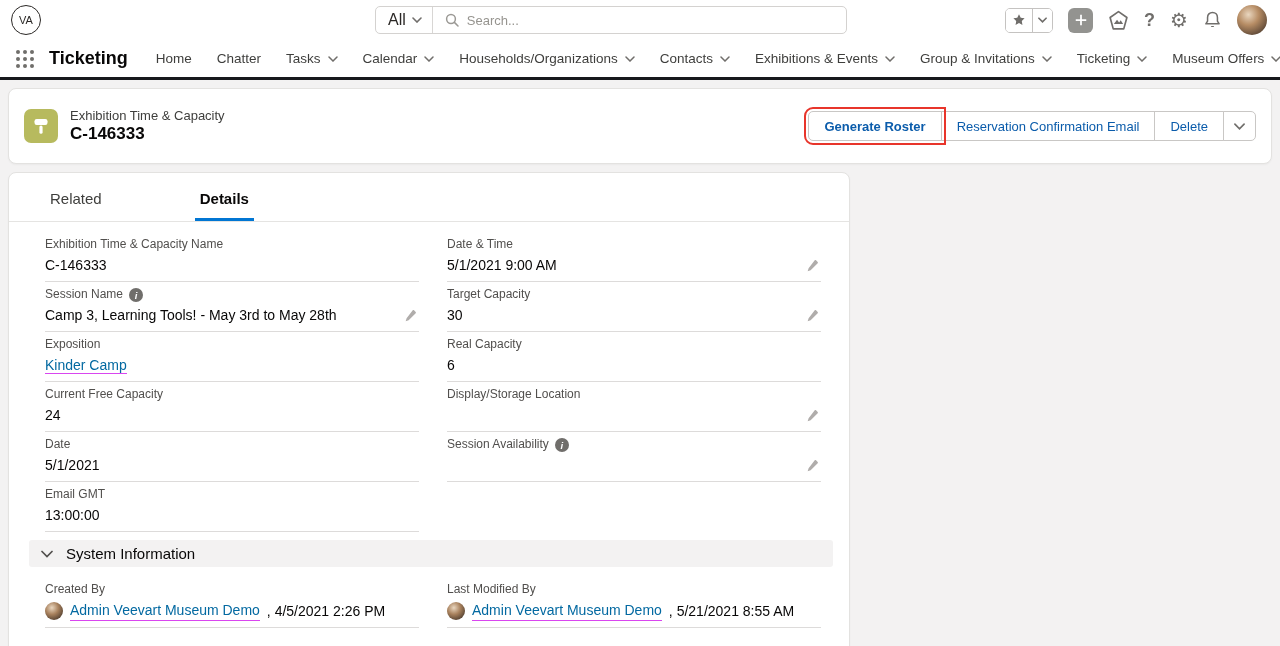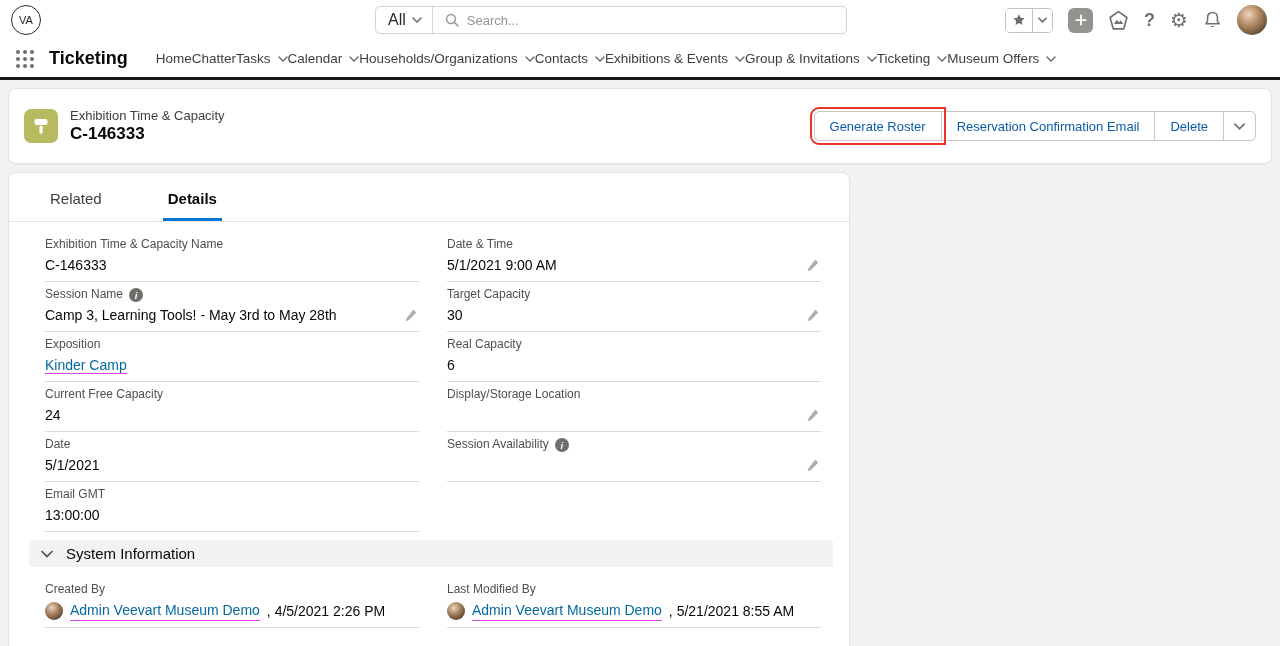--- a/index.html
+++ b/index.html
@@ -29,45 +29,45 @@
   .help-q { font-size:18px; font-weight:700; color:#706e6b; }
   .gear-g { font-family:"DejaVu Sans",sans-serif; font-size:20px; line-height:20px; color:#706e6b; }
   .avatar { width:30px; height:30px; border-radius:50%;
           background:radial-gradient(circle at 38% 32%, #e9d6bf 0%, #b68c64 38%, #6d543f 72%, #33281e 100%); cursor:pointer; }
 
   
   .app-nav { height:40px; background:#fff; border-bottom:3px solid #17181c; display:flex; align-items:center; padding-left:16px; }
   .waffle { display:grid; grid-template-columns:repeat(3,4px); grid-auto-rows:4px; gap:3px; cursor:pointer; margin-top:1px; }
   .waffle i { width:4px; height:4px; border-radius:50%; background:#706e6b; }
   .app-name { font-size:18px; font-weight:700; color:#080707; margin:0 28px 0 15px; }
-  .nav-tabs { display:flex; align-items:center; font-size:13.5px; color:#3e3e3c; white-space:nowrap; }
+  .nav-tabs { display:flex; align-items:center; gap:25px; font-size:13.5px; color:#3e3e3c; white-space:nowrap; }
   .nav-tab { display:flex; align-items:center; gap:7px; cursor:pointer; }
   .chev { color:#706e6b; display:flex; }
 
   
   .page { padding:8px; }
   .card { background:#fff; border:1px solid #e3e2e0; border-radius:8px; box-shadow:0 1px 2px rgba(0,0,0,.04); }
 
   .record-card { height:76px; display:flex; align-items:center; padding:0 15px; }
   .record-icon { width:34px; height:34px; border-radius:7px; background:#b7ba5e; display:flex;
           align-items:center; justify-content:center; flex:none; }
   .record-meta { margin-left:12px; }
   .entity-label { font-size:13px; color:#3e3e3c; line-height:16px; }
   .record-name { font-size:17px; font-weight:700; color:#080707; line-height:20px; }
   .record-actions { margin-left:auto; display:flex; align-items:center; }
   .btn { height:30px; padding:0 15px; background:#fff; border:1px solid #c9c7c5; color:#0b5cab;
           font-size:13px; font-family:inherit; display:flex; align-items:center; cursor:pointer; }
   .btn + .btn { margin-left:-1px; }
   .btn.first { border-radius:5px 0 0 5px; }
   .btn.last { border-radius:0 5px 5px 0; width:33px; justify-content:center; padding:0; color:#706e6b; }
-  .annotated { outline:2px solid #e8352b; outline-offset:2px; position:relative; z-index:1; }
+  .annotated { outline:2px solid #e8352b; outline-offset:2px; position:relative; z-index:1;font-weight:bold; }
 
   
   .main-card { margin-top:8px; width:842px; min-height:478px; padding-bottom:26px; }
-  .tab-row { display:flex; gap:16px; padding-left:36px; border-bottom:1px solid #e5e4e2; height:49px; align-items:flex-end; }
+  .tab-row { display:flex; gap:48px; padding-left:36px; border-bottom:1px solid #e5e4e2; height:49px; align-items:flex-end; }
   .tab { padding:0 5px 14px; font-size:15px; color:#3e3e3c; cursor:pointer; }
   .tab.active { font-weight:700; color:#080707; padding-bottom:11px; border-bottom:3px solid #0176d3;margin-left:40px; }
 
   .detail-grid { display:flex; padding:10px 28px 0 36px; gap:28px; }
   .col { flex:1; min-width:0; }
   .field-row { border-bottom:1px solid #dddbda; padding:5px 0 6px; min-height:43px; position:relative; }
   .f-label { font-size:12px; color:#514f4d; display:flex; align-items:flex-end; gap:6px; line-height:15px; }
   .f-value { font-size:14px; color:#080707; margin-top:4px; min-height:19px; line-height:19px; }
   .f-link { color:#0369a1; text-decoration:none; border-bottom:1px solid #d946ef; cursor:pointer; }
   .pencil { position:absolute; right:2px; bottom:9px; color:#b0adab; cursor:pointer; display:flex; }

